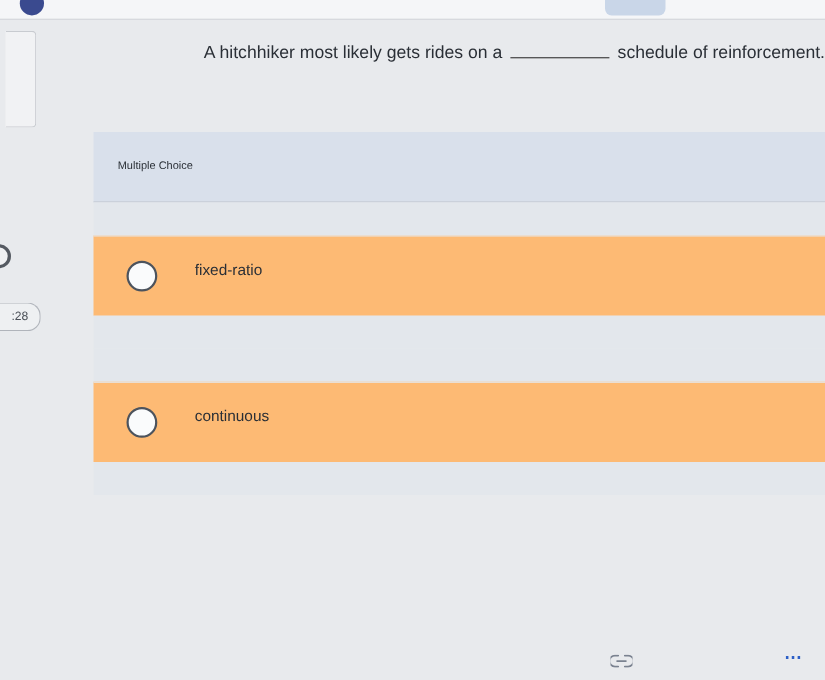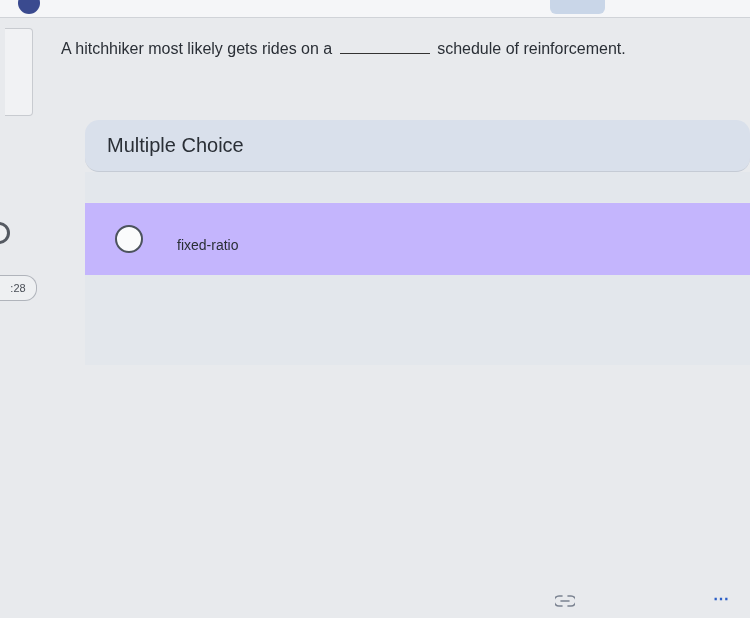--- a/index.html
+++ b/index.html
@@ -88,51 +88,51 @@
     }
     .main {
       flex: 1;
       padding: 22px 0 0 20px;
     }
     .question-text {
       font-size: 16px;
       color: #2a2f36;
       padding-left: 4px;
       margin-bottom: 6px;
+      text-align: right;
     }
     .blank {
       display: inline-block;
       border-bottom: 1.5px solid #333;
       width: 90px;
       vertical-align: baseline;
       margin: 0 3px;
     }
     .mc-block {
       margin-top: 62px;
       margin-left: 28px;
       margin-right: 0;
     }
     .mc-header {
       background: #d9e0eb;
       color: #2a2f36;
-      font-size: 20px;
+      font-size: 10px;
       font-weight: 500;
-      padding: 14px 22px;
+      padding: 26px 22px;
       border-bottom: 1px solid #c5cbd5;
-      border-radius: 14px;
     }
     .mc-gap {
       height: 30px;
       background: #e3e7ec;
     }
     .option {
-      background: #c4b5fd;
+      background: #fdba74;
       padding: 22px 30px;
       display: flex;
-      align-items: flex-end;
+      align-items: flex-start;
       border-top: 1px solid #e5e8ec;
     }
     .radio {
       width: 28px;
       height: 28px;
       border: 2.5px solid #4c535d;
       border-radius: 50%;
       margin-right: 34px;
       flex-shrink: 0;
       background: #fafbfc;
@@ -193,20 +193,24 @@
       <div class="mc-gap"></div>
 
       <div class="option">
         <div class="radio"></div>
         <span class="option-label">fixed-ratio</span>
       </div>
       <div class="mc-gap"></div>
 
       <div class="mc-gap"></div>
 
+      <div class="option">
+        <div class="radio"></div>
+        <span class="option-label">continuous</span>
+      </div>
       <div class="mc-gap"></div>
 
     </div>
   </div>
 </div>
 
 <div class="bottom-icon">
   <svg width="20" height="12" viewBox="0 0 20 12">
     <path d="M7 1 H4 a3 3 0 0 0 0 10 h3 M13 1 h3 a3 3 0 0 1 0 10 h-3 M6 6 h8" stroke="#7a8290" stroke-width="1.6" fill="none" stroke-linecap="round"></path>
   </svg>

